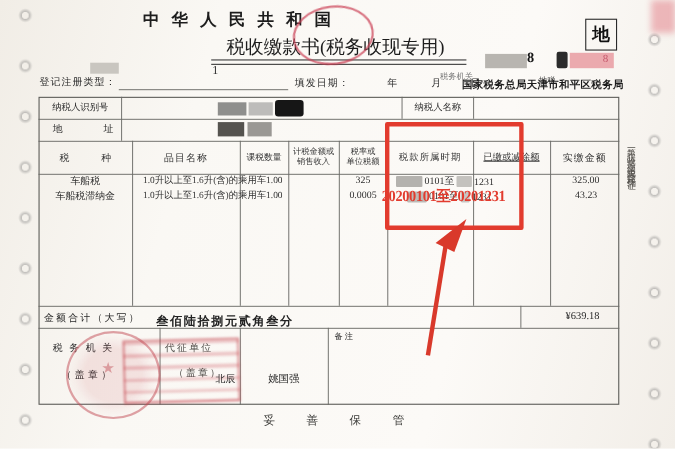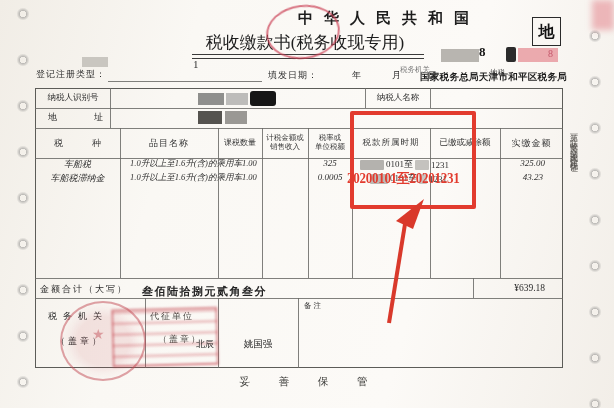--- a/index.html
+++ b/index.html
@@ -8,31 +8,31 @@
     background:linear-gradient(105deg,#f1ede6 0%,#faf8f4 28%,#fcfaf7 68%,#f2eee8 100%);
     font-family:"Liberation Serif","DejaVu Serif",serif;color:#2b2b2b;
   }
   .abs{position:absolute;}
   .hline{position:absolute;height:1px;background:#6a6a66;opacity:.85;}
   .vline{position:absolute;width:1px;background:#6a6a66;opacity:.85;}
   .outer-border{position:absolute;left:35px;top:88px;width:528px;height:280px;border:1.3px solid #5c5c58;box-sizing:border-box;}
   .t{position:absolute;white-space:nowrap;}
   .c{text-align:center;}
   .r{text-align:right;}
-  .title1{left:130px;top:9px;width:350px;text-align:right;font-size:15px;font-weight:bold;letter-spacing:11px;color:#1d1d1d;}
+  .title1{left:130px;top:9px;width:350px;text-align:left;font-size:15px;font-weight:bold;letter-spacing:11px;color:#1d1d1d;}
   .title2{left:130px;top:31px;width:350px;text-align:center;font-size:17px;font-weight:normal;color:#1d1d1d;}
   .dbl-underline{position:absolute;left:192px;top:54px;width:232px;height:3px;border-top:1px solid #3a3a3a;border-bottom:1px solid #3a3a3a;}
   .red-oval{position:absolute;left:266px;top:5px;width:70px;height:50px;border:2.5px solid rgba(203,62,84,.7);border-radius:50%;transform:rotate(-7deg);filter:blur(.3px);}
   .di-box{position:absolute;left:532px;top:17px;width:27px;height:27px;border:1.5px solid #2a2a2a;font-size:16px;font-weight:bold;text-align:center;line-height:27px;color:#111;}
   .redact{position:absolute;}
   .small{font-size:9px;}
   .tiny{font-size:7.5px;}
   .hdr{font-size:9px;color:#333;letter-spacing:1px;}
   .hdr2{font-size:7.5px;color:#333;line-height:9px;text-align:center;letter-spacing:0;}
-  .cell-txt{font-size:9px;color:#2f2f2f;font-style:italic;}
+  .cell-txt{font-size:9px;color:#2f2f2f;}
   .red-box{position:absolute;left:350px;top:111px;width:118px;height:90px;border:4px solid #e23b2e;border-radius:2px;}
   .red-period{position:absolute;left:347px;top:170px;font-size:14px;font-weight:bold;color:#e23b2e;transform:scaleX(.93);transform-origin:left;letter-spacing:-.3px;}
   .stamp-round{position:absolute;left:60px;top:301px;width:82px;height:76px;border:2.5px solid rgba(193,73,83,.5);border-radius:50%;filter:blur(.5px);
     background:radial-gradient(ellipse at center,rgba(205,90,100,.14) 0 45%,rgba(205,90,100,.05) 60%,transparent 75%);}
   .stamp-star{position:absolute;left:92px;top:326px;font-size:14px;color:rgba(190,70,80,.45);filter:blur(.7px);}
   .stamp-rect{position:absolute;left:112px;top:308px;width:102px;height:54px;border:2px solid rgba(193,60,70,.5);transform:rotate(-1.5deg);filter:blur(.8px);
     background:repeating-linear-gradient(180deg,rgba(200,70,80,.28) 0 3px,transparent 3px 11px);}
   .holes{position:absolute;top:0;width:22px;height:408px;background-repeat:repeat-y;background-size:22px 46px;
     background-image:radial-gradient(circle at 11px 14px,rgba(0,0,0,0) 0,rgba(0,0,0,0) 3px,rgba(110,110,110,.4) 3.5px,rgba(110,110,110,0) 6.5px);}
   .corner-blob{position:absolute;left:592px;top:0;width:22px;height:30px;background:rgba(226,120,130,.5);filter:blur(3px);}
@@ -110,21 +110,21 @@
   <div class="t hdr c" style="left:218px;top:137px;width:44px;letter-spacing:0;font-size:8px;">课税数量</div>
   <div class="abs hdr2" style="left:262px;top:133px;width:46px;">
     <div>计税金额或</div>
     <div>销售收入</div>
   </div>
   <div class="abs hdr2" style="left:308px;top:133px;width:44px;">
     <div>税率或</div>
     <div>单位税额</div>
   </div>
   <div class="t hdr c" style="left:352px;top:137px;width:78px;letter-spacing:1px;font-size:8.5px;">税款所属时期</div>
-  <div class="t hdr c" style="left:430px;top:137px;width:70px;letter-spacing:0;font-size:8.5px;">已缴或减除额</div>
+  <div class="t hdr c" style="left:430px;top:137px;width:70px;letter-spacing:0;font-size:8.5px;text-decoration:underline;">已缴或减除额</div>
   <div class="t hdr c" style="left:500px;top:137px;width:63px;letter-spacing:1px;">实缴金额</div>
 
   <div class="t cell-txt c" style="left:35px;top:158px;width:85px;">车船税</div>
   <div class="t cell-txt" style="left:130px;top:158px;font-size:8.5px;"><span>1.0升以上至1.6升(含)的乘用车</span><span>1.00</span></div>
   <div class="t cell-txt c" style="left:308px;top:158px;width:44px;">325</div>
   <div class="period-flex" style="left:360px;top:158px;">
     <span class="pf-block" style="width:24px;background:#b4b2ae;"></span>
     <span>0101至</span>
     <span class="pf-block" style="width:14px;background:#c4c2be;"></span>
     <span>1231</span>

